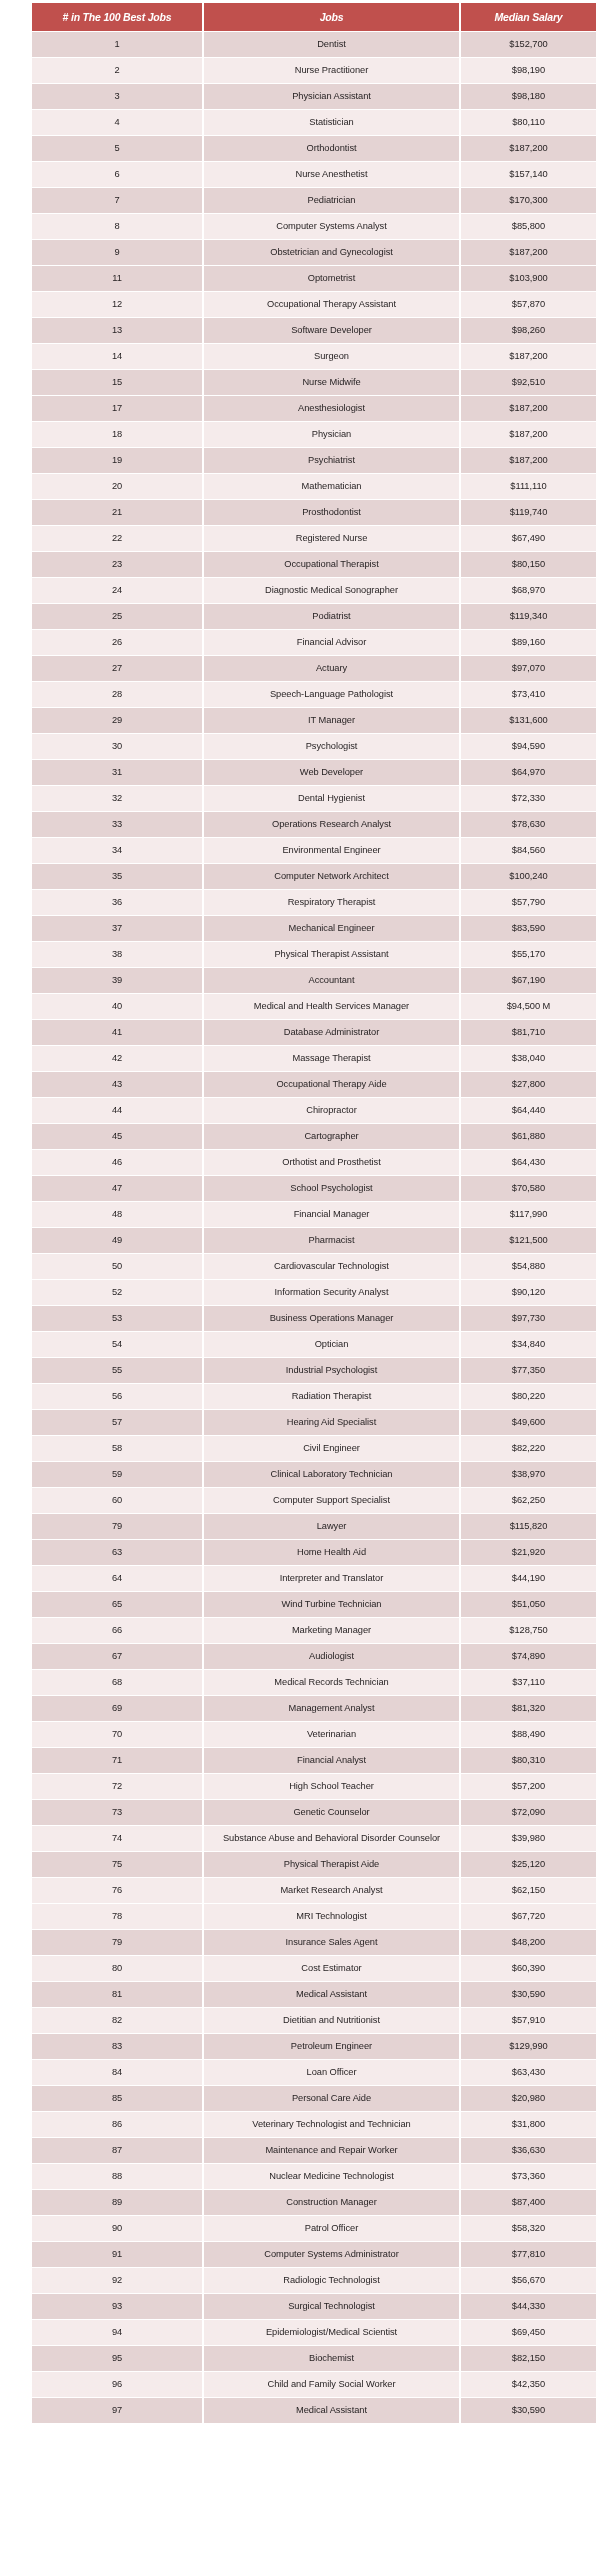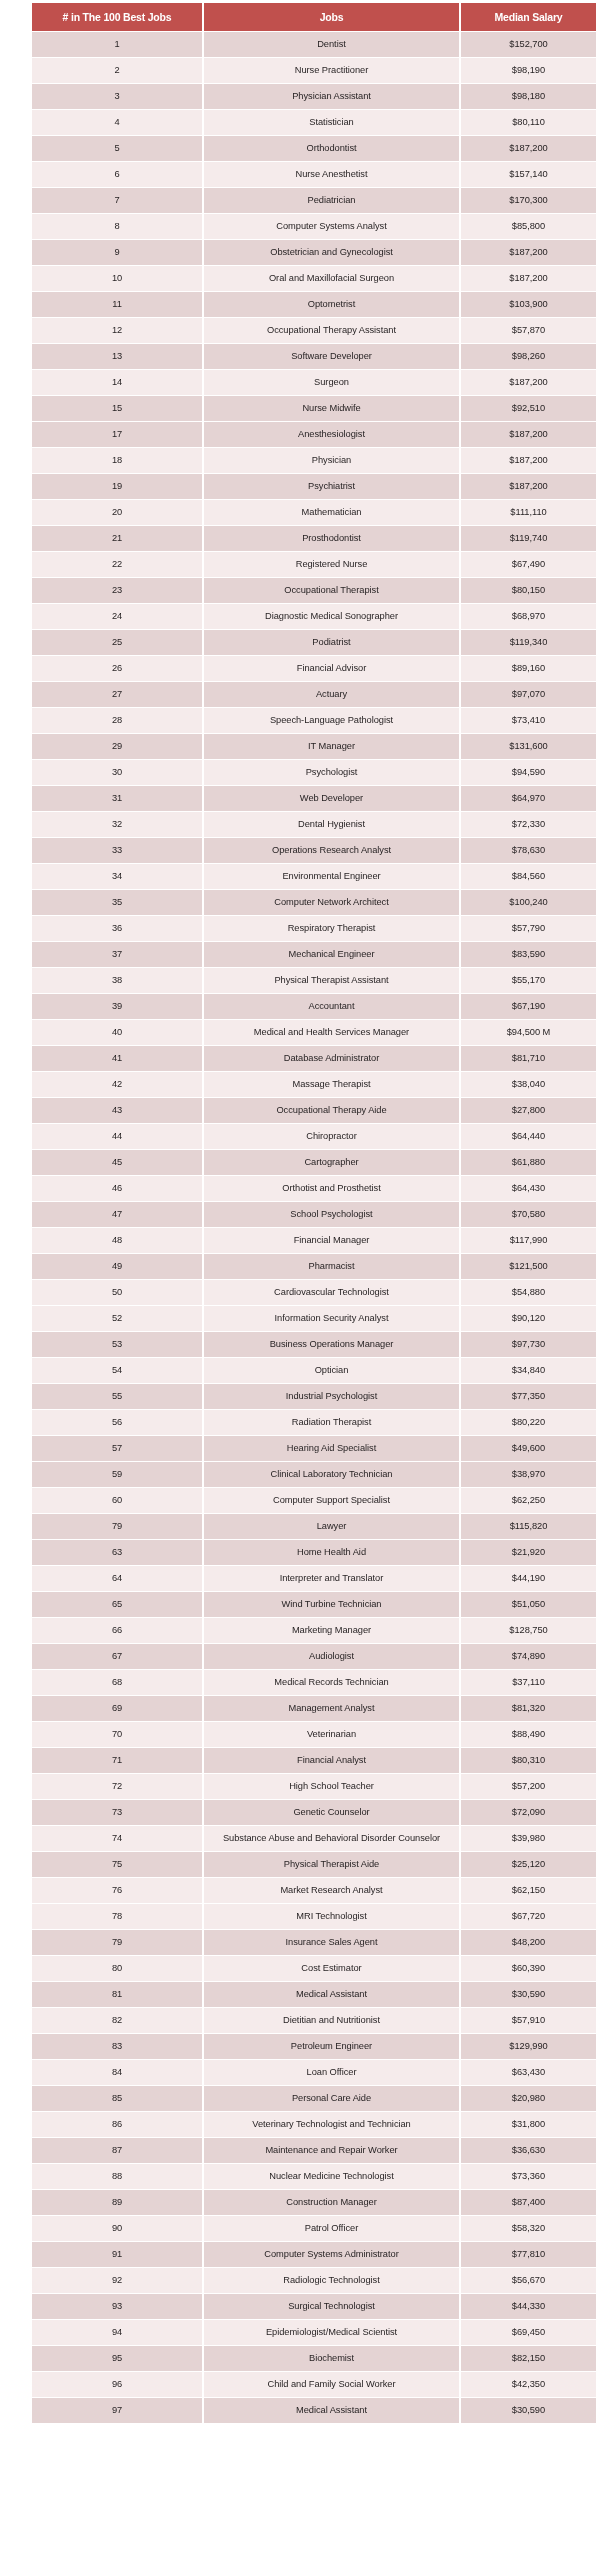--- a/index.html
+++ b/index.html
@@ -37,20 +37,21 @@
     background: #c0504d;
     color: #ffffff;
     font-size: 10.5px;
     font-weight: bold;
     letter-spacing: -0.2px;
     text-align: center;
     vertical-align: middle;
     height: 28px;
     padding: 0 4px;
     border: 0;
+    font-style: italic;
   }
 
   tbody td {
     font-size: 9.3px;
     font-weight: normal;
     color: #231f20;
     text-align: center;
     vertical-align: middle;
     height: 21px;
     padding: 2px 3px;
@@ -126,25 +127,20 @@
         <tr class="row-light">
           <td class="cell-rank">8</td>
           <td class="cell-job">Computer Systems Analyst</td>
           <td class="cell-sal">$85,800</td>
         </tr>
         <tr class="row-dark">
           <td class="cell-rank">9</td>
           <td class="cell-job">Obstetrician and Gynecologist</td>
           <td class="cell-sal">$187,200</td>
         </tr>
-        <tr class="row-light">
-          <td class="cell-rank">10</td>
-          <td class="cell-job">Oral and Maxillofacial Surgeon</td>
-          <td class="cell-sal">$187,200</td>
-        </tr>
         <tr class="row-dark">
           <td class="cell-rank">11</td>
           <td class="cell-job">Optometrist</td>
           <td class="cell-sal">$103,900</td>
         </tr>
         <tr class="row-light">
           <td class="cell-rank">12</td>
           <td class="cell-job">Occupational Therapy Assistant</td>
           <td class="cell-sal">$57,870</td>
         </tr>
@@ -356,20 +352,25 @@
         <tr class="row-light">
           <td class="cell-rank">56</td>
           <td class="cell-job">Radiation Therapist</td>
           <td class="cell-sal">$80,220</td>
         </tr>
         <tr class="row-dark">
           <td class="cell-rank">57</td>
           <td class="cell-job">Hearing Aid Specialist</td>
           <td class="cell-sal">$49,600</td>
         </tr>
+        <tr class="row-light">
+          <td class="cell-rank">58</td>
+          <td class="cell-job">Civil Engineer</td>
+          <td class="cell-sal">$82,220</td>
+        </tr>
         <tr class="row-dark">
           <td class="cell-rank">59</td>
           <td class="cell-job">Clinical Laboratory Technician</td>
           <td class="cell-sal">$38,970</td>
         </tr>
         <tr class="row-light">
           <td class="cell-rank">60</td>
           <td class="cell-job">Computer Support Specialist</td>
           <td class="cell-sal">$62,250</td>
         </tr>

